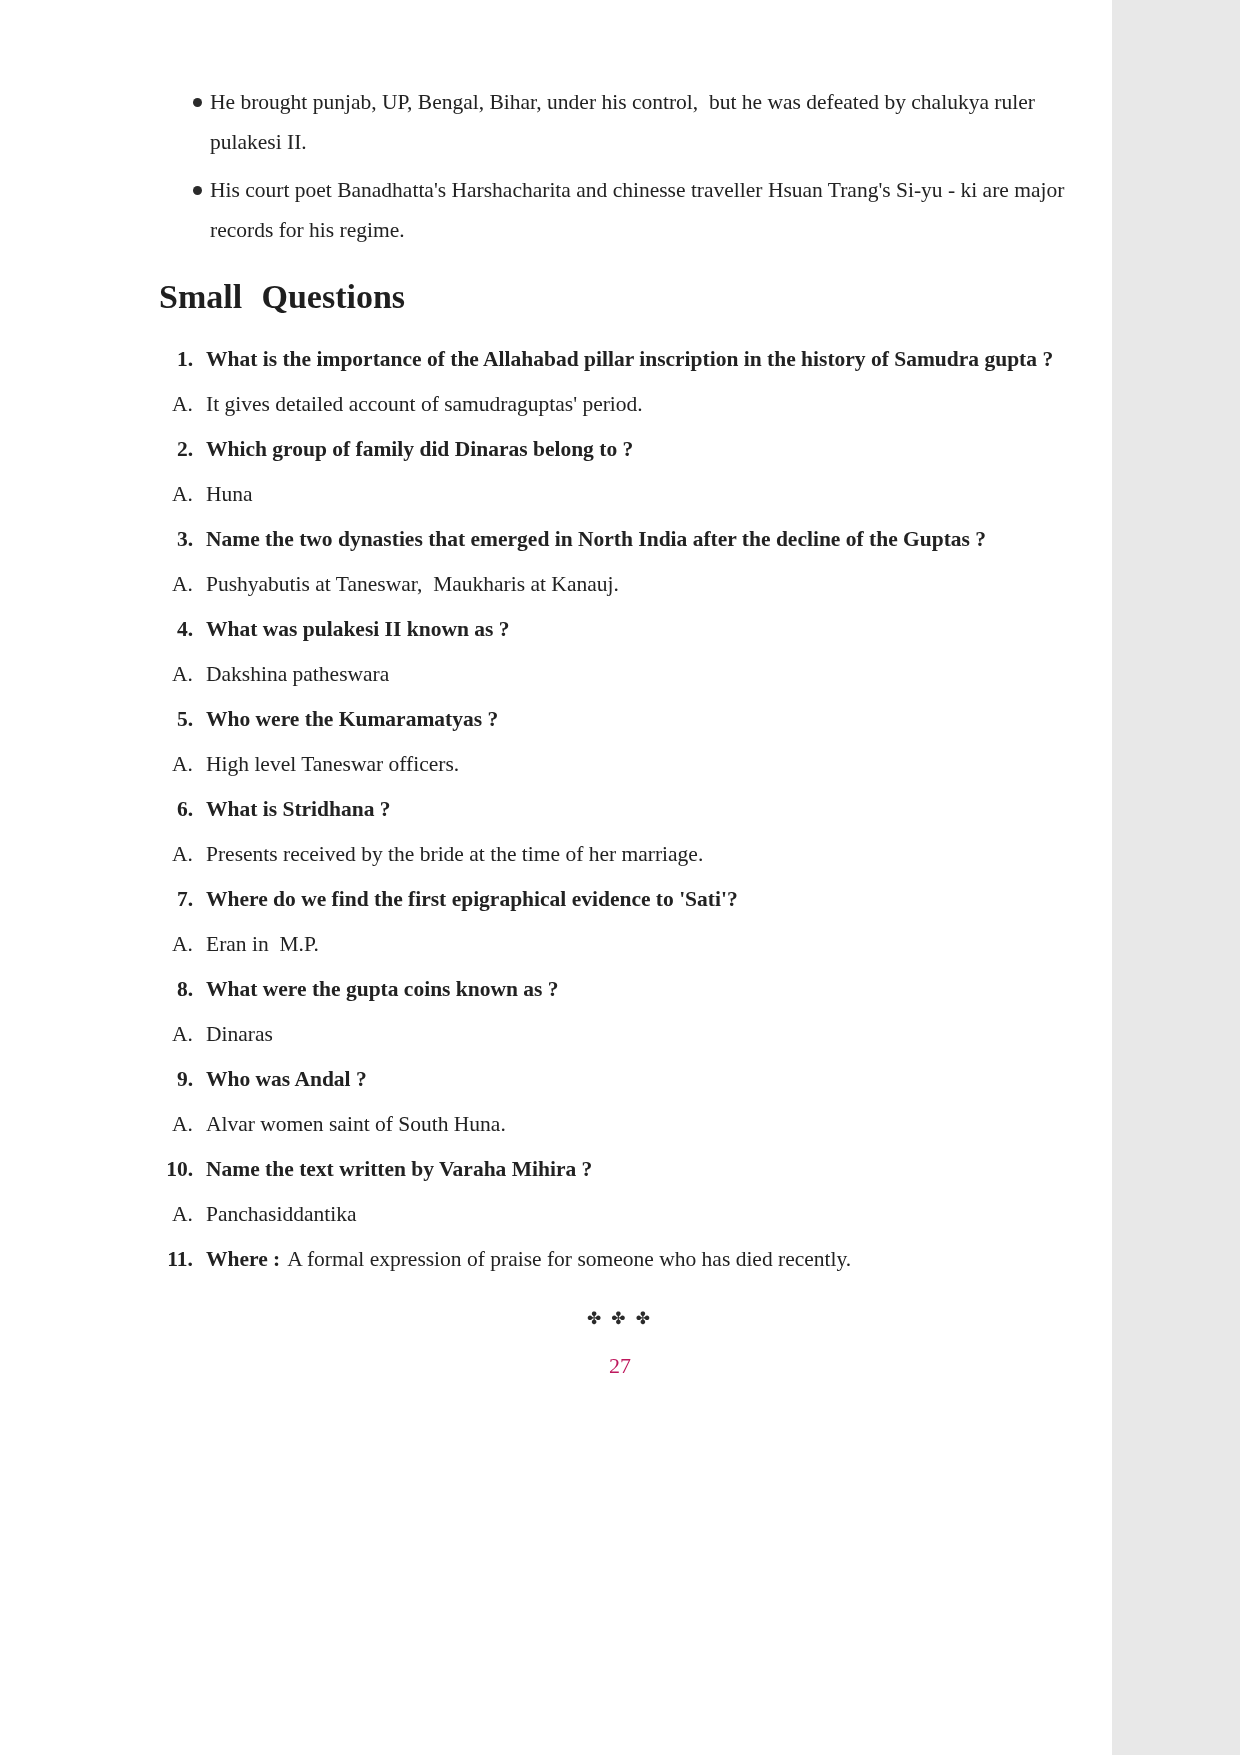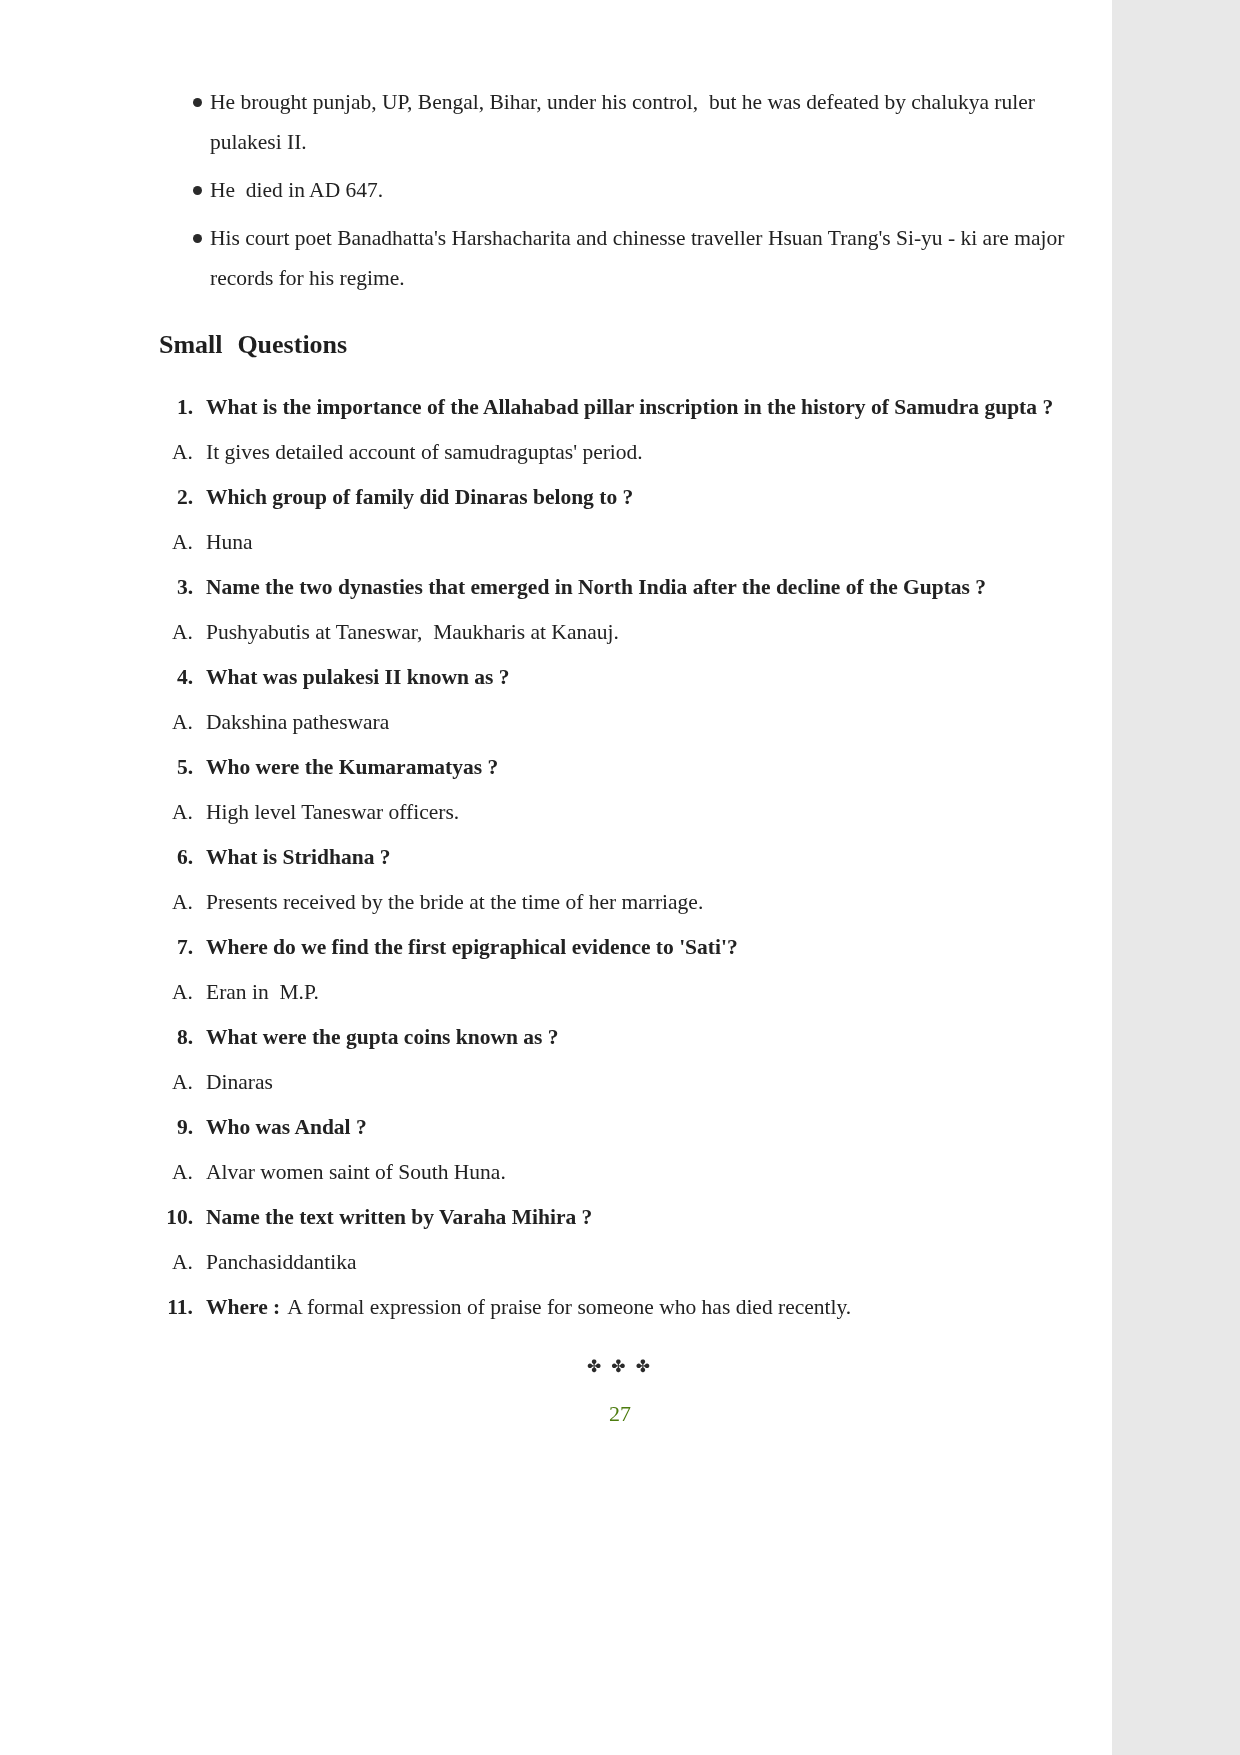--- a/index.html
+++ b/index.html
@@ -31,21 +31,21 @@
     width: 9px; height: 9px;
     border-radius: 50%;
     background: #2a2a2a;
     margin-top: 16px;
     margin-right: 8px;
   }
   .bullet-text { white-space: pre-wrap; width: 883px; }
 
   
   .section-heading {
-    font-size: 26px;
+    font-size: 34px;
     font-weight: bold;
     word-spacing: 0.32em;
     margin: 30px 0 25px 0;
     line-height: 34px;
     color: #1f1f1f;
   }
 
   
   .qa-row {
     display: grid;
@@ -67,41 +67,37 @@
   .divider {
     margin-top: 30px;
     font-size: 17px;
     letter-spacing: 3px;
     color: #2a2a2a;
     line-height: 20px;
   }
   .page-number {
     margin-top: 24px;
     font-size: 22px;
-    color: #4d7c0f;
+    color: #be185d;
     line-height: 26px;
   }
 </style>
 </head>
 <body>
 
 <div class="page">
   <div class="content">
 
     <ul class="bullets">
       <li class="bullet-item">
         <span class="bullet-dot"></span>
         <span class="bullet-text">He brought punjab, UP, Bengal, Bihar, under his control,  but he was defeated by chalukya ruler pulakesi II.</span>
       </li>
       <li class="bullet-item">
         <span class="bullet-dot"></span>
-        <span class="bullet-text">He  died in AD 647.</span>
-      </li>
-      <li class="bullet-item">
-        <span class="bullet-dot"></span>
         <span class="bullet-text">His court poet Banadhatta's Harshacharita and chinesse traveller Hsuan Trang's Si-yu - ki are major records for his regime.</span>
       </li>
     </ul>
 
     <h2 class="section-heading">Small Questions</h2>
 
     <div class="qa-list">
 
       <div class="qa-row q">
         <span class="lbl">1.</span>

